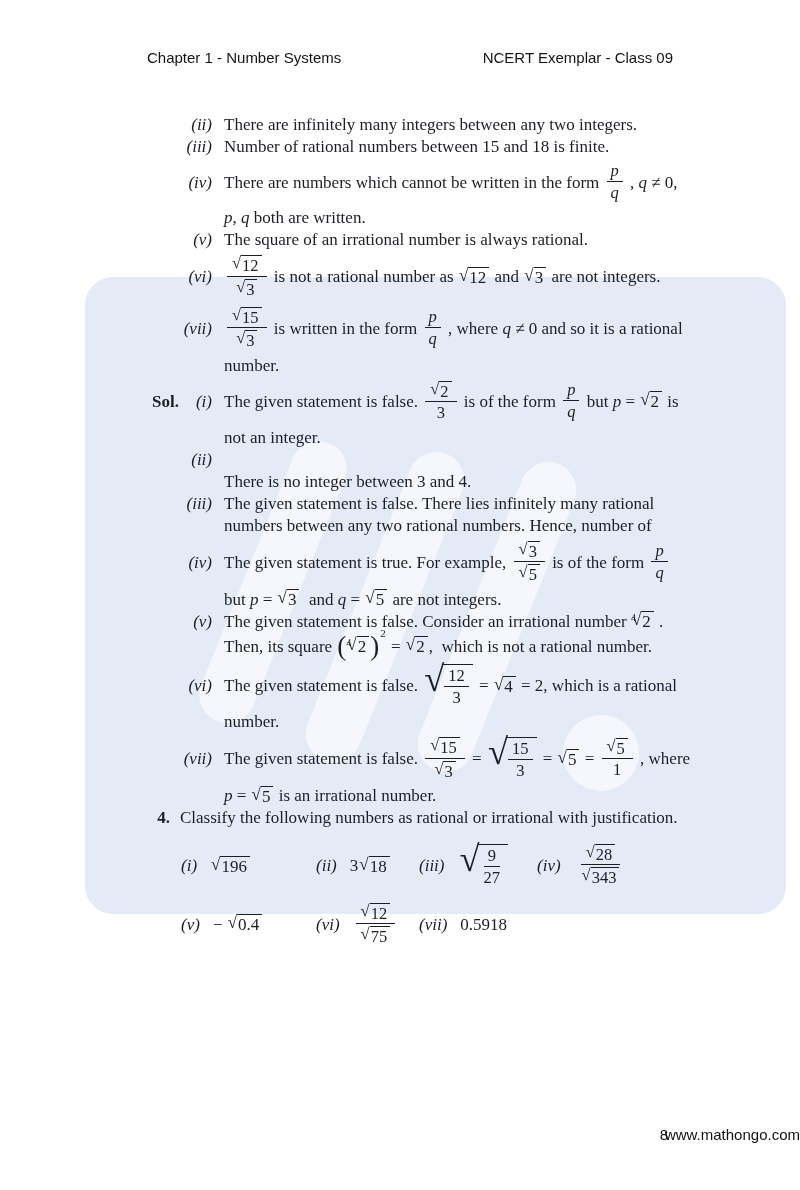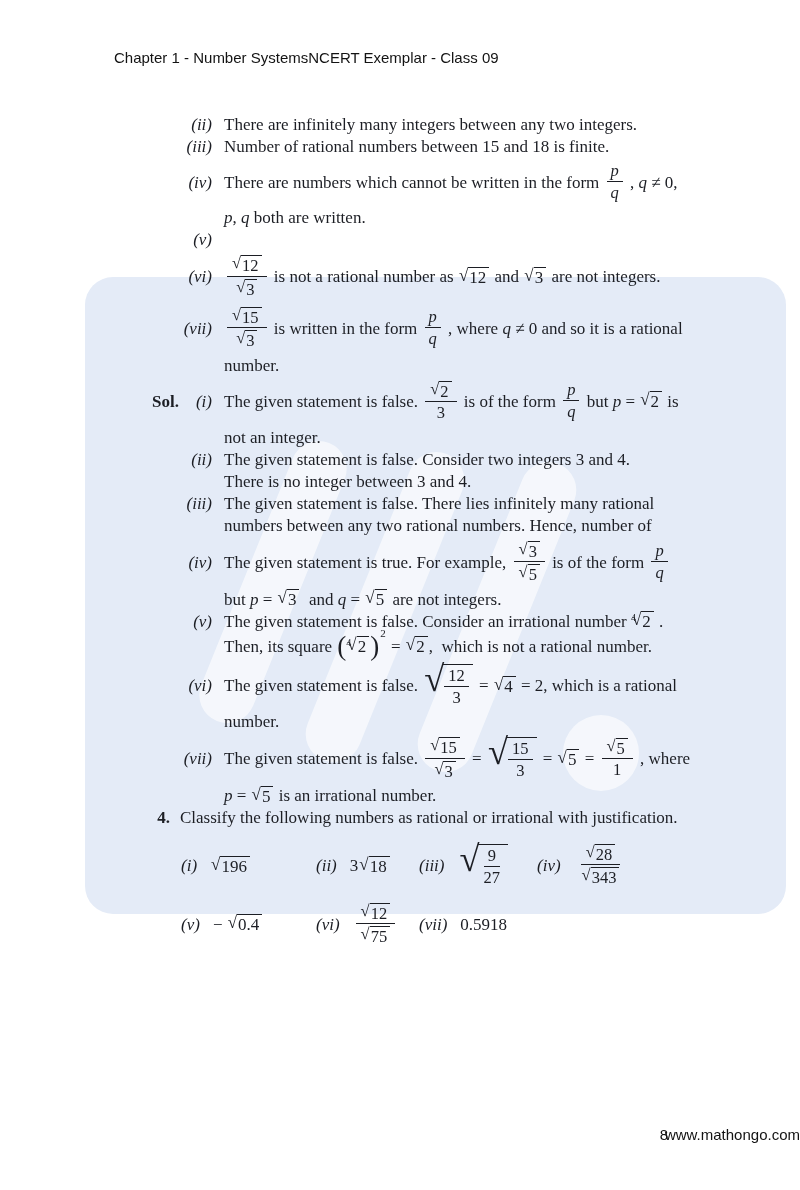--- a/index.html
+++ b/index.html
@@ -1,22 +1,22 @@
 <!DOCTYPE html>
 <html><head>
 <meta charset="utf-8">
 <style>
   html,body { margin:0; padding:0; }
   body {
     width:800px; height:1190px; position:relative; background:#ffffff;
     font-family:"Liberation Serif", serif; color:#1c1e24; overflow:hidden;
   }
   .hdr {
-    position:absolute; top:49px; left:114px; right:127px;
-    display:flex; justify-content:flex-start;
+    position:absolute; top:49px; left:147px; right:127px;
+    display:flex; justify-content:space-between;
     font-family:"Liberation Sans", sans-serif; font-size:15px; color:#131313;
   }
   .blue-box {
     position:absolute; left:85px; top:277px; width:701px; height:637px;
     border-radius:28px; z-index:0;
   }
   .wm {
     position:absolute; left:85px; top:277px; width:701px; height:637px;
     border-radius:28px; overflow:hidden; z-index:1; pointer-events:none;
   }
@@ -104,20 +104,21 @@
       <div class="line">
         <span class="m">(iv)</span>
         <span class="body"><span class="tx">There are numbers which cannot be written in the form </span><span class="frac"><span class="num"><em class="tx">p</em></span><span class="den"><em class="tx">q</em></span></span><span class="tx"> , </span><em class="tx">q</em><span class="tx"> ≠ 0,</span></span>
       </div>
       <div class="line">
         <span class="m"></span>
         <span class="body"><em class="tx">p</em><span class="tx">, </span><em class="tx">q</em><span class="tx"> both are written.</span></span>
       </div>
       <div class="line">
         <span class="m">(v)</span>
+        <span class="body"><span class="tx">The square of an irrational number is always rational.</span></span>
       </div>
       <div class="line">
         <span class="m">(vi)</span>
         <span class="body"><span class="frac"><span class="num"><span class="sq"><span class="sym">√</span><span class="rad"><span class="tx">12</span></span></span></span><span class="den"><span class="sq"><span class="sym">√</span><span class="rad"><span class="tx">3</span></span></span></span></span><span class="tx"> is not a rational number as </span><span class="sq"><span class="sym">√</span><span class="rad"><span class="tx">12</span></span></span><span class="tx"> and </span><span class="sq"><span class="sym">√</span><span class="rad"><span class="tx">3</span></span></span><span class="tx"> are not integers.</span></span>
       </div>
       <div class="line">
         <span class="m">(vii)</span>
         <span class="body"><span class="frac"><span class="num"><span class="sq"><span class="sym">√</span><span class="rad"><span class="tx">15</span></span></span></span><span class="den"><span class="sq"><span class="sym">√</span><span class="rad"><span class="tx">3</span></span></span></span></span><span class="tx"> is written in the form </span><span class="frac"><span class="num"><em class="tx">p</em></span><span class="den"><em class="tx">q</em></span></span><span class="tx"> , where </span><em class="tx">q</em><span class="tx"> ≠ 0 and so it is a rational</span></span>
       </div>
       <div class="line">
@@ -128,21 +129,20 @@
         <span class="pre">Sol.</span>
         <span class="m">(i)</span>
         <span class="body"><span class="tx">The given statement is false. </span><span class="frac"><span class="num"><span class="sq"><span class="sym">√</span><span class="rad"><span class="tx">2</span></span></span></span><span class="den"><span class="tx">3</span></span></span><span class="tx"> is of the form </span><span class="frac"><span class="num"><em class="tx">p</em></span><span class="den"><em class="tx">q</em></span></span><span class="tx"> but </span><em class="tx">p</em><span class="tx"> = </span><span class="sq"><span class="sym">√</span><span class="rad"><span class="tx">2</span></span></span><span class="tx"> is</span></span>
       </div>
       <div class="line">
         <span class="m"></span>
         <span class="body"><span class="tx">not an integer.</span></span>
       </div>
       <div class="line">
         <span class="m">(ii)</span>
-        <span class="body"><span class="tx">The given statement is false. Consider two integers 3 and 4.</span></span>
       </div>
       <div class="line">
         <span class="m"></span>
         <span class="body"><span class="tx">There is no integer between 3 and 4.</span></span>
       </div>
       <div class="line">
         <span class="m">(iii)</span>
         <span class="body"><span class="tx">The given statement is false. There lies infinitely many rational</span></span>
       </div>
       <div class="line">

